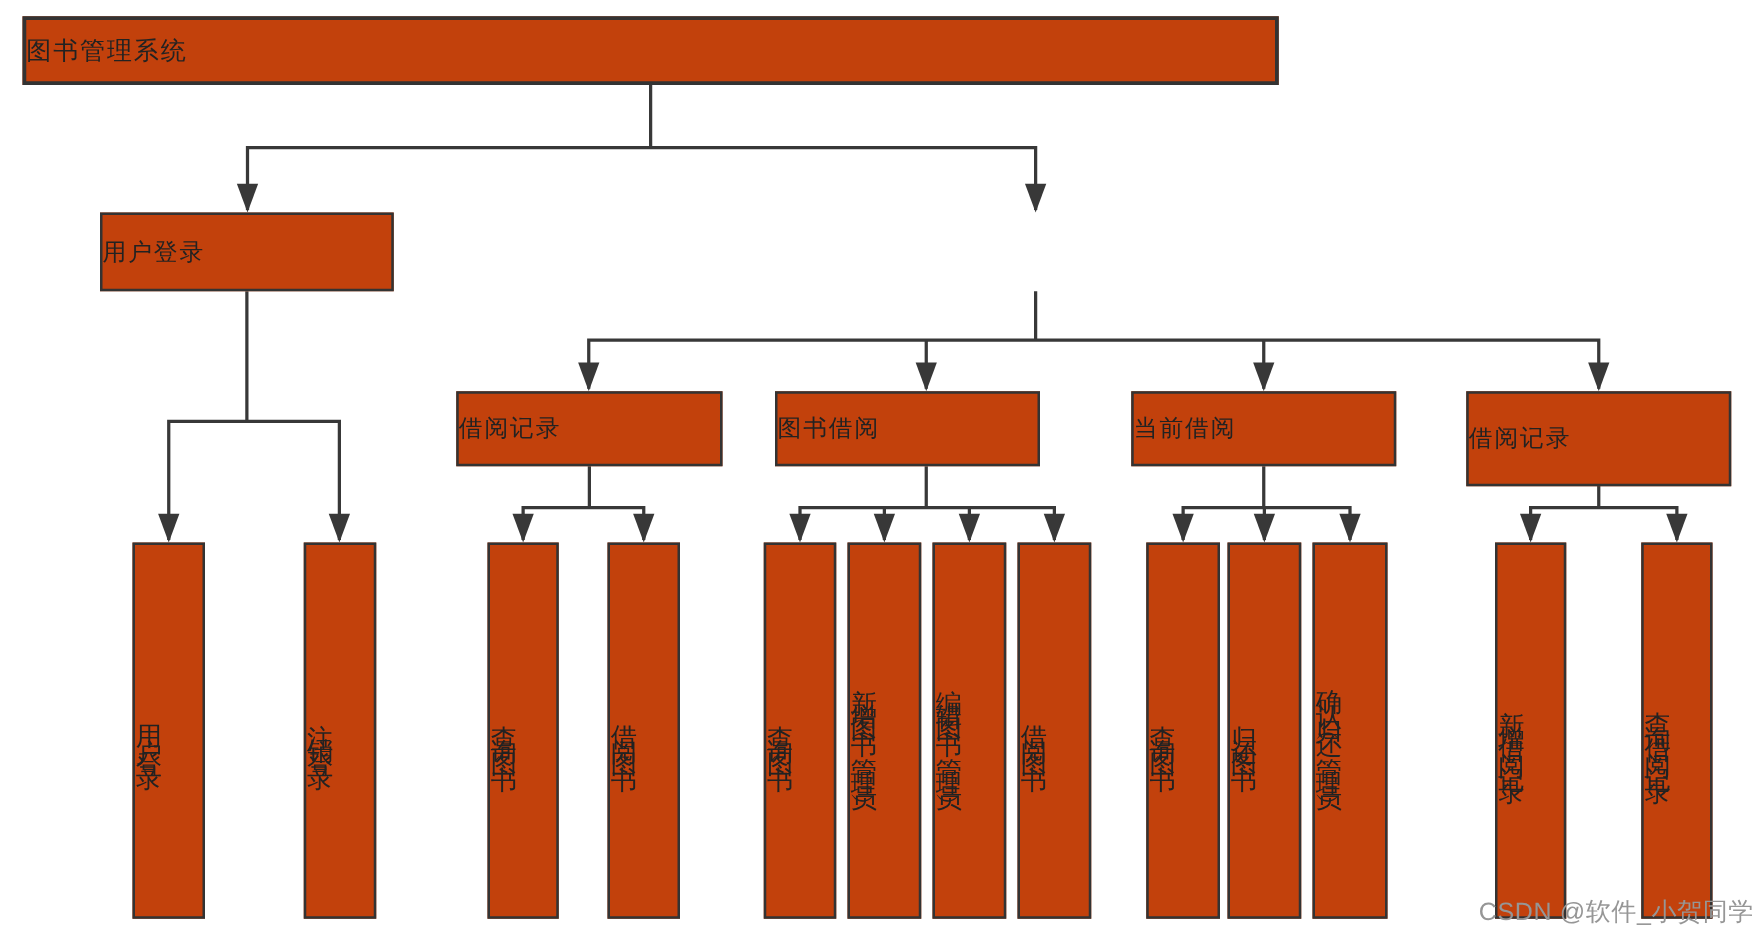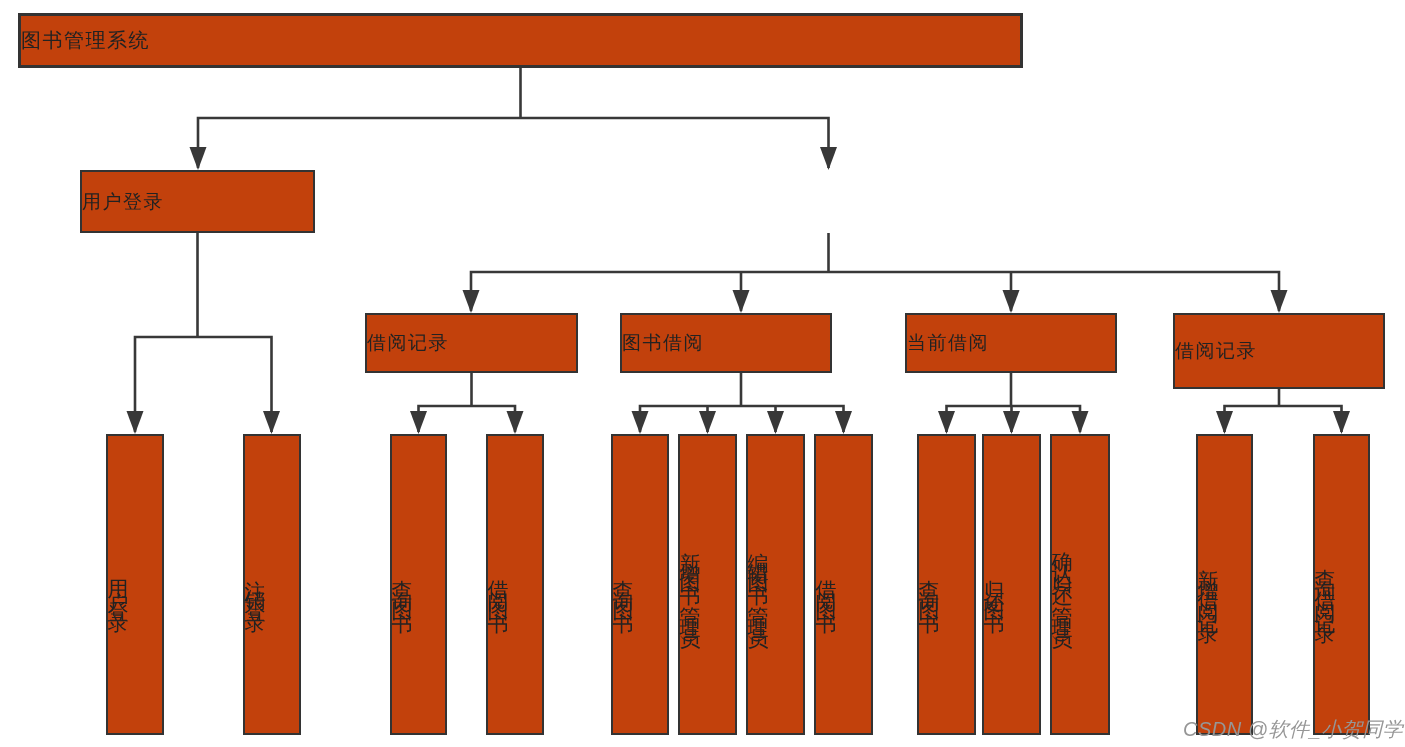--- a/index.html
+++ b/index.html
@@ -43,21 +43,20 @@
   }
   .watermark {
     position: absolute;
     left: 1183px;
     top: 716px;
     z-index: 3;
     font-size: 20px;
     color: #969696;
     white-space: nowrap;
     letter-spacing: 0.5px;
-    font-style: italic;
   }
 </style>
 </head>
 <body>
 
 <div id="canvas">
 
   <svg id="wires" width="1405" height="747" viewBox="0 0 1405 747">
     <g stroke="#383838" stroke-width="2.6" fill="none">
 

